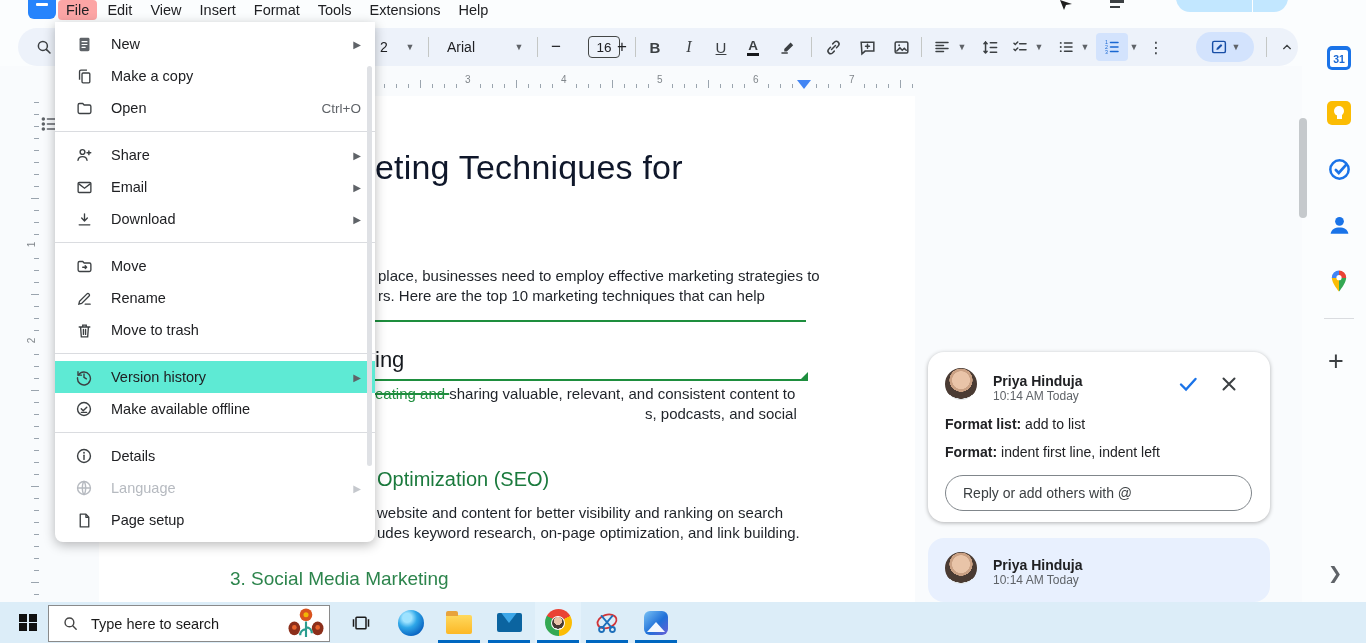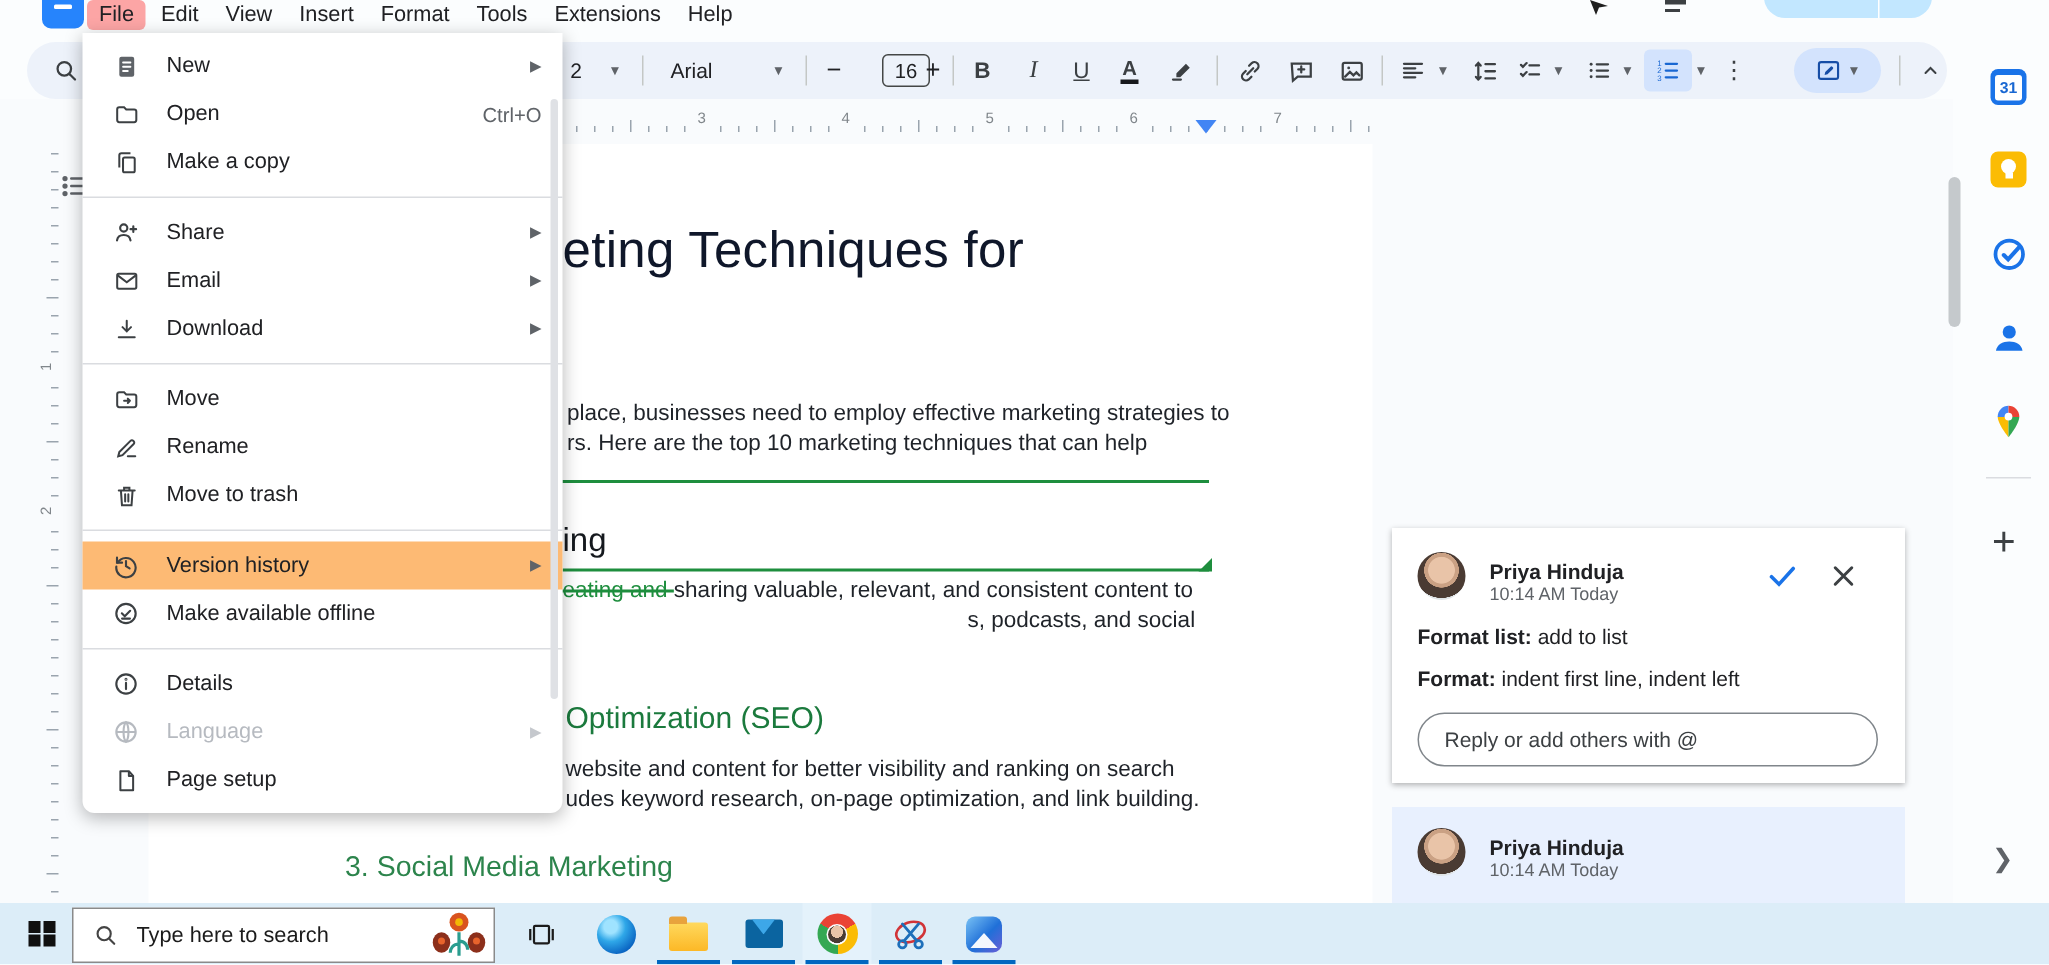--- a/index.html
+++ b/index.html
@@ -42,32 +42,32 @@
 .vtick{position:absolute;height:1px;background:#9aa4ae}
 .rnum{position:absolute;font-size:10px;color:#80868b}
 #hmarker{position:absolute;left:797px;top:80px;width:0;height:0;border-left:7px solid transparent;border-right:7px solid transparent;border-top:9px solid #4285f4}
 
 #file-menu{position:absolute;left:55px;top:22px;width:320px;background:#fff;border-radius:0 0 8px 8px;box-shadow:0 3px 12px rgba(0,0,0,.28);padding:6px 0;z-index:20}
 .fm-row{position:relative;height:32px;display:flex;align-items:center;padding:0 14px 0 20px}
 .fm-row .ico{width:18px;height:18px;margin-right:18px;display:flex;align-items:center;justify-content:center}
 .fm-label{font-size:14.5px;color:#202124;flex:1}
 .fm-short{font-size:13.5px;color:#5f6368}
 .fm-arrow{font-size:10px;color:#5f6368}
-.fm-row.hl{background:#fdba74}
+.fm-row.hl{background:#5eead4}
 .fm-row.dis .fm-label{color:#b6bac0}
 .fm-div{height:1px;background:#dadce0;margin:7px 0}
 #fm-scroll{position:absolute;right:3px;top:44px;width:5px;height:400px;border-radius:3px;background:#dfe1e5}
 
 #submenu{position:absolute;left:360px;top:402px;width:290px;background:#fff;box-shadow:0 2px 10px rgba(0,0,0,.25);padding:4px 0;z-index:21;border-radius:0 0 4px 4px}
 .sm-row{height:31px;display:flex;align-items:center;padding:0 16px}
 .sm-row.hl{background:#e8eaed}
 .sm-label{font-size:14.5px;color:#202124;flex:1}
 .sm-short{font-size:13.5px;color:#5f6368}
 
-.cc{position:absolute;left:928px;width:342px;border-radius:0}
+.cc{position:absolute;left:928px;width:342px;border-radius:16px}
 #card1{top:352px;height:170px;background:#fff;box-shadow:0 1px 4px rgba(0,0,0,.3)}
 #card2{top:538px;height:64px;background:#e8f0fe}
 .avatar{position:absolute;width:32px;height:32px;border-radius:50%;background:radial-gradient(circle at 50% 38%,#e9c4a8 0 34%,#caa184 36% 45%,#4a3b33 46% 72%,#dfe4e6 73%);overflow:hidden}
 .c-name{position:absolute;font-size:14px;font-weight:bold;color:#202124}
 .c-time{position:absolute;font-size:12px;color:#5f6368}
 .c-line{position:absolute;font-size:14px;color:#202124}
 #reply-pill{position:absolute;left:17px;top:123px;width:307px;height:36px;border:1px solid #80868b;border-radius:18px;display:flex;align-items:center;padding-left:17px;font-size:14px;color:#3c4043;background:#fff}
 #panel-chevron{position:absolute;left:1328px;top:563px;font-size:17px;color:#5f6368}
 
 #appbar{position:absolute;left:1302px;top:0;width:64px;height:602px;background:#fbfdfe}
@@ -433,34 +433,34 @@
             <rect x="5" y="2.5" width="14" height="19" rx="2" fill="#5f6368"></rect>
             <path d="M8.5 8h7M8.5 12h7M8.5 16h4.5" stroke="#fff" stroke-width="1.7" stroke-linecap="round"></path>
           </svg>
         </span>
       <span class="fm-label">New</span>
         <span class="fm-arrow">▶</span>
     </div>
     <div class="fm-row">
       <span class="ico">
           <svg width="17" height="17" viewBox="0 0 24 24" fill="none" stroke="#3c4043" stroke-width="1.9">
+            <rect x="8.5" y="7" width="11" height="14" rx="1.5"></rect>
+            <path d="M5 16.5V5a2 2 0 0 1 2-2h8.5"></path>
+          </svg>
+        </span>
+      <span class="fm-label">Make a copy</span>
+    </div>
+    <div class="fm-row">
+      <span class="ico">
+          <svg width="17" height="17" viewBox="0 0 24 24" fill="none" stroke="#3c4043" stroke-width="1.9">
             <path d="M3 7a2 2 0 0 1 2-2h4.5l2 2H19a2 2 0 0 1 2 2v8a2 2 0 0 1-2 2H5a2 2 0 0 1-2-2z"></path>
           </svg>
         </span>
       <span class="fm-label">Open</span>
         <span class="fm-short">Ctrl+O</span>
-    </div>
-    <div class="fm-row">
-      <span class="ico">
-          <svg width="17" height="17" viewBox="0 0 24 24" fill="none" stroke="#3c4043" stroke-width="1.9">
-            <rect x="8.5" y="7" width="11" height="14" rx="1.5"></rect>
-            <path d="M5 16.5V5a2 2 0 0 1 2-2h8.5"></path>
-          </svg>
-        </span>
-      <span class="fm-label">Make a copy</span>
     </div>
     <div class="fm-div"></div>
     <div class="fm-row">
       <span class="ico">
           <svg width="18" height="18" viewBox="0 0 24 24" fill="none" stroke="#3c4043" stroke-width="1.9" stroke-linecap="round">
             <circle cx="10" cy="8" r="3.2"></circle>
             <path d="M4 19c.5-3.2 3-4.8 6-4.8s5.5 1.6 6 4.8"></path>
             <path d="M18.5 6.5v5M16 9h5"></path>
           </svg>
         </span>

